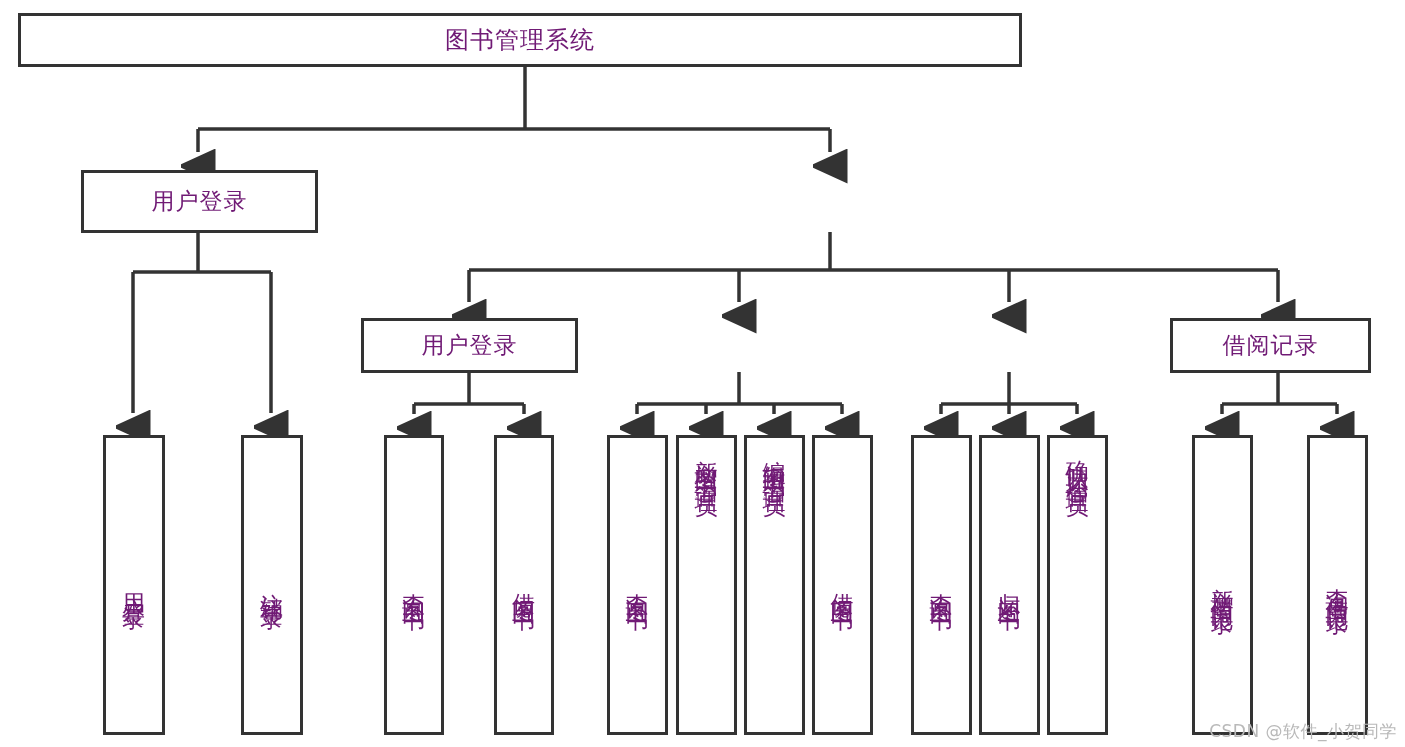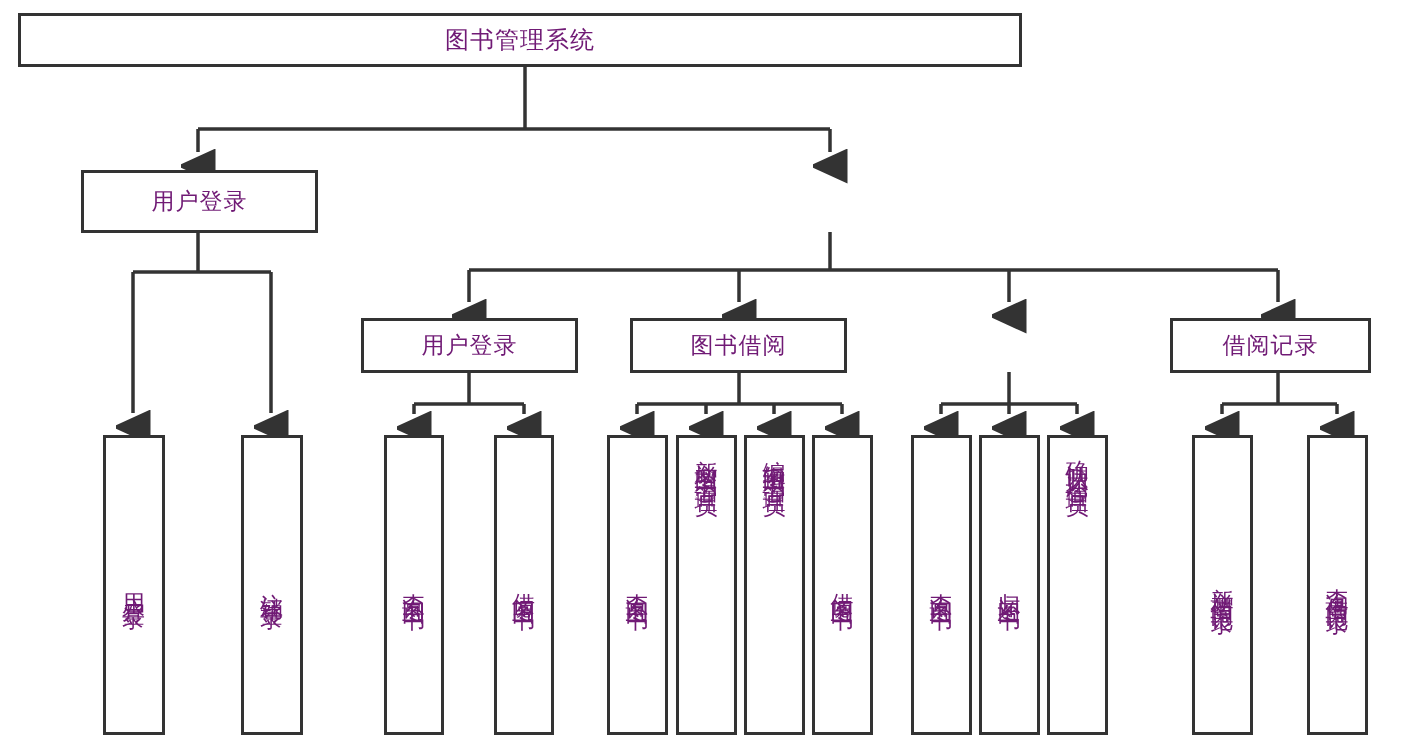--- a/index.html
+++ b/index.html
@@ -120,34 +120,34 @@
       <path d="M1222,404 L1222,414" marker-end="url(#arrow)"></path>
       <path d="M1337,404 L1337,414" marker-end="url(#arrow)"></path>
     </g>
   </svg>
 
   <div class="node horiz root" style="left:18px; top:13px; width:1004px; height:54px;">图书管理系统</div>
 
   <div class="node horiz" style="left:81px; top:170px; width:237px; height:63px;">用户登录</div>
 
   <div class="node horiz" style="left:361px; top:318px; width:217px; height:55px;">用户登录</div>
-  <div class="node horiz" style="left:630px; top:318px; width:217px; height:55px;">图书借阅</div>
   <div class="node horiz" style="left:1170px; top:318px; width:201px; height:55px;">借阅记录</div>
 
   <div class="node vert" style="left:103px; top:435px; width:62px; height:300px;">用户登录</div>
   <div class="node vert" style="left:241px; top:435px; width:62px; height:300px;">注销登录</div>
 
   <div class="node vert" style="left:384px; top:435px; width:60px; height:300px;">查询图书</div>
   <div class="node vert" style="left:494px; top:435px; width:60px; height:300px;">借阅图书</div>
 
   <div class="node vert" style="left:607px; top:435px; width:61px; height:300px;">查询图书</div>
   <div class="node vert top-aligned" style="left:676px; top:435px; width:61px; height:300px;">新增图书（管理员）</div>
   <div class="node vert top-aligned" style="left:744px; top:435px; width:61px; height:300px;">编辑图书（管理员）</div>
   <div class="node vert" style="left:812px; top:435px; width:61px; height:300px;">借阅图书</div>
 
   <div class="node vert" style="left:911px; top:435px; width:61px; height:300px;">查询图书</div>
   <div class="node vert" style="left:979px; top:435px; width:61px; height:300px;">归还图书</div>
   <div class="node vert top-aligned" style="left:1047px; top:435px; width:61px; height:300px;">确认归还（管理员）</div>
 
   <div class="node vert" style="left:1192px; top:435px; width:61px; height:300px;">新增借阅记录</div>
   <div class="node vert" style="left:1307px; top:435px; width:61px; height:300px;">查询借阅记录</div>
 
+  <div class="watermark">CSDN @软件_小贺同学</div>
 </div>
 
 </body></html>

